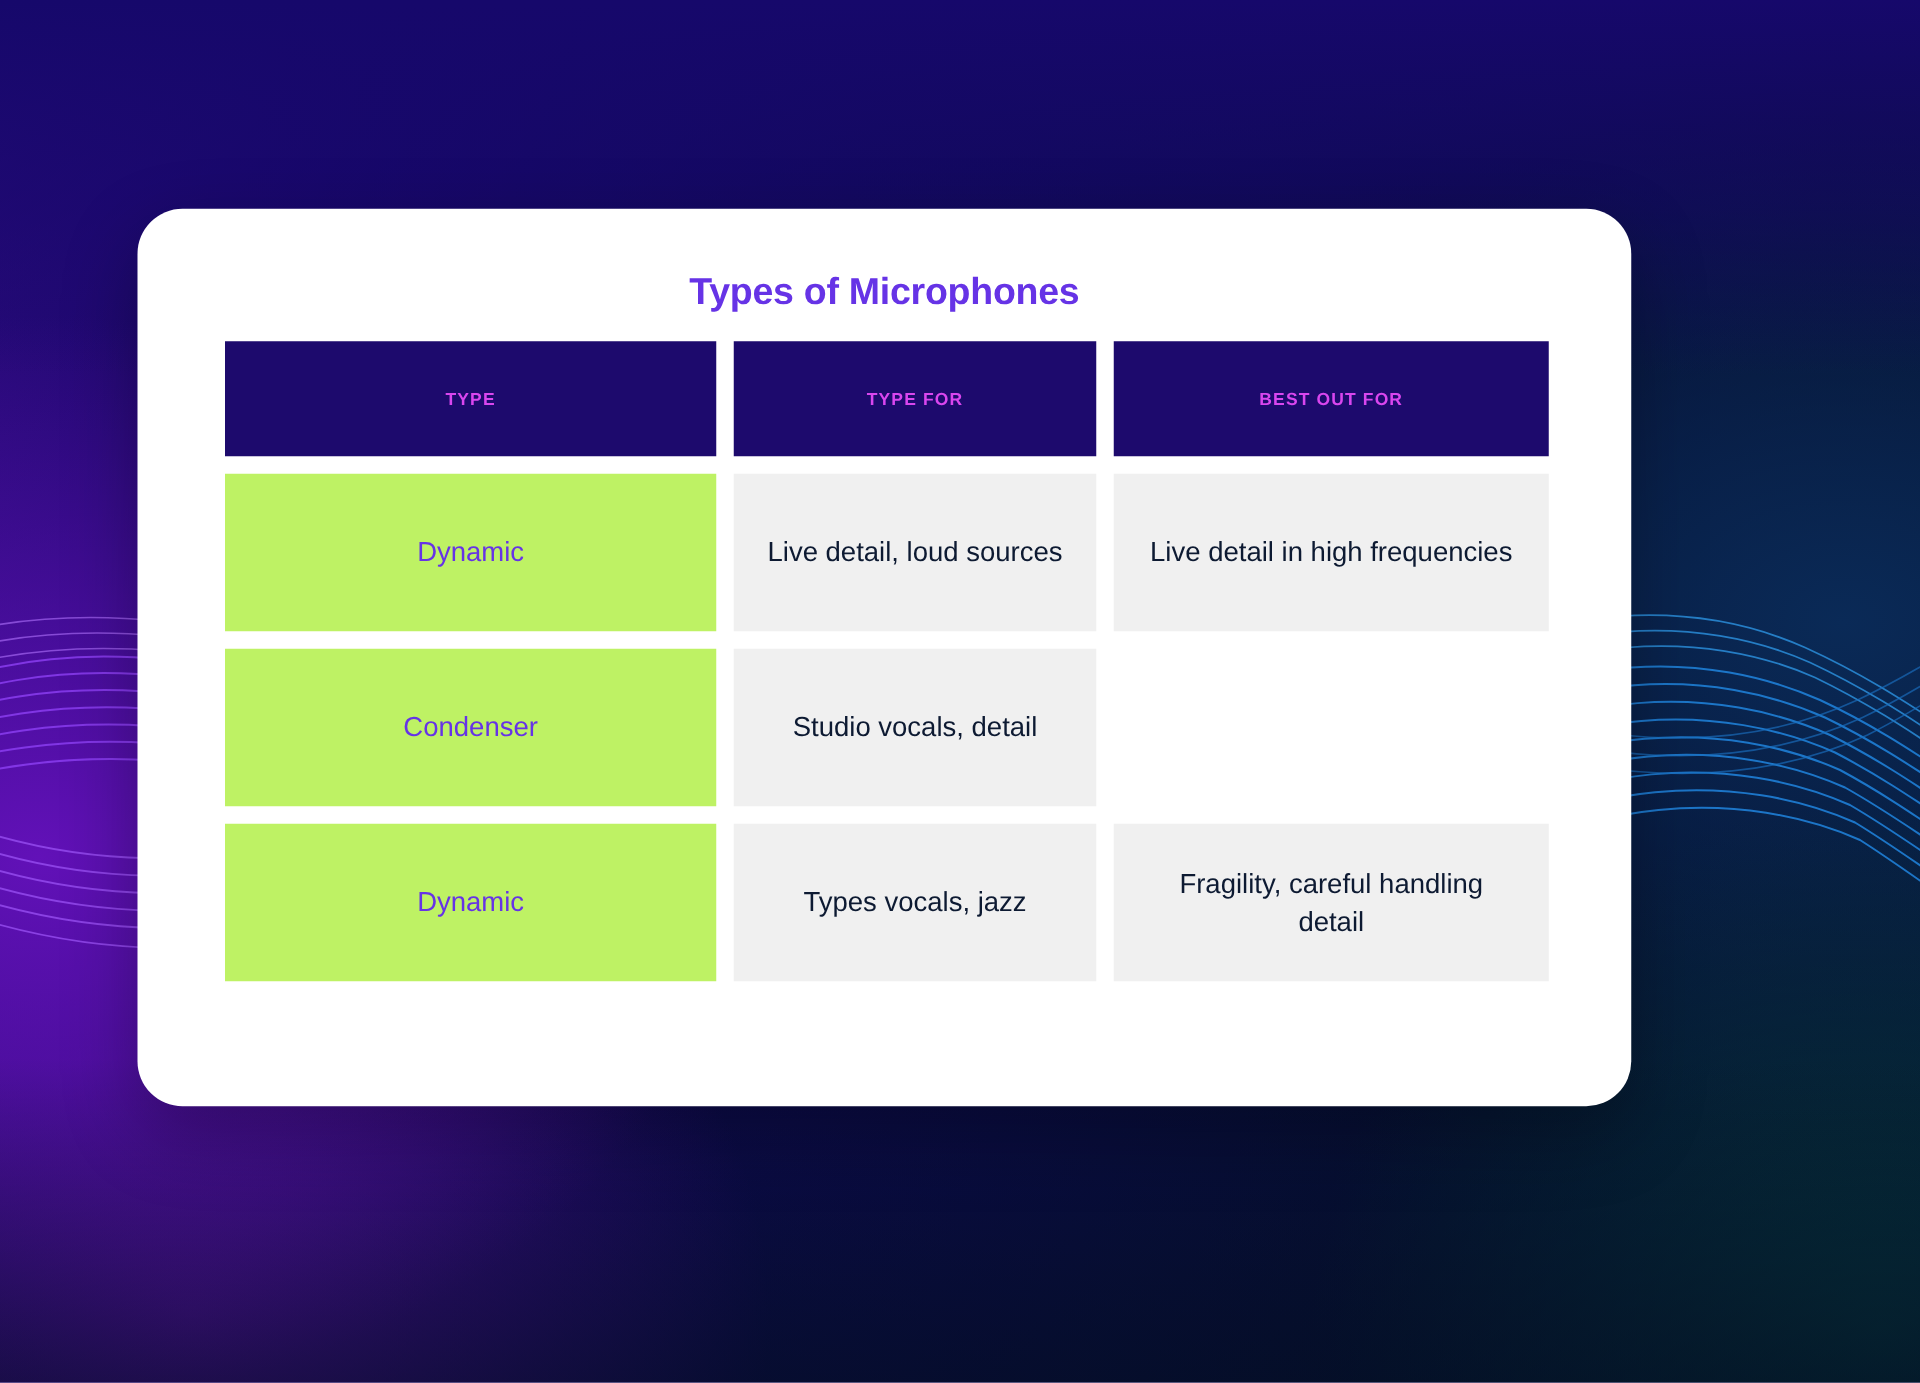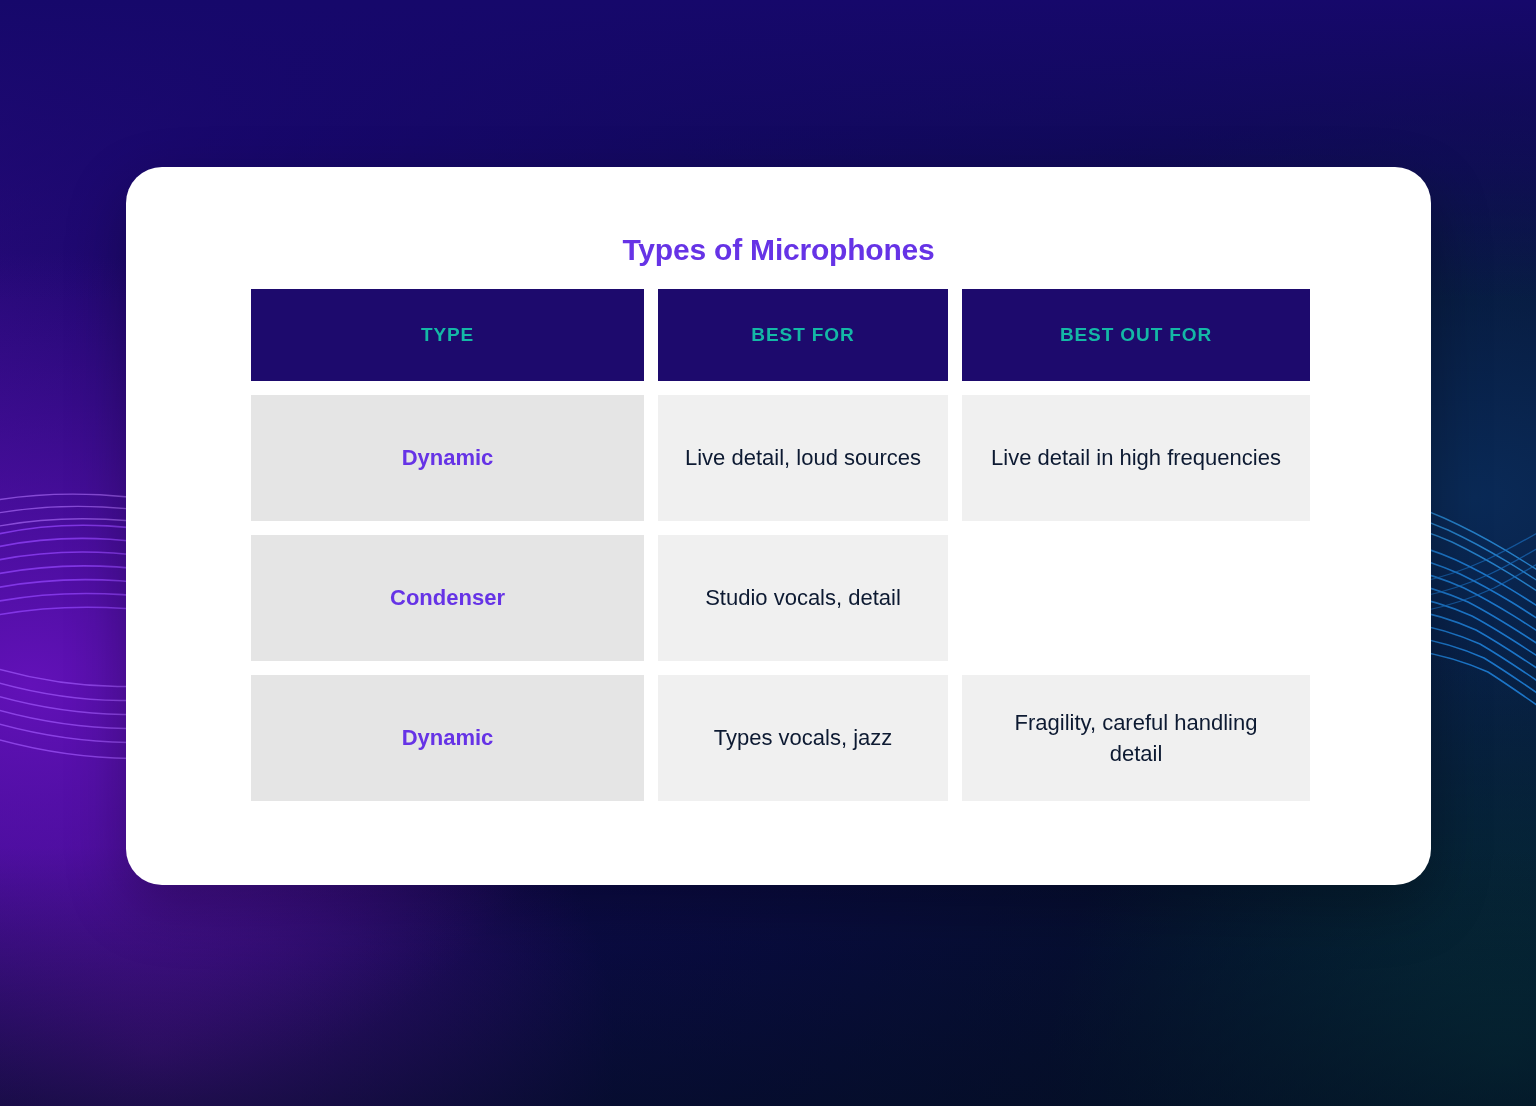--- a/index.html
+++ b/index.html
@@ -46,27 +46,26 @@
   .waves { position:absolute; top:0; bottom:0; }
   .waves.left  { left:-20px;  width:430px; }
   .waves.right { right:-30px; width:380px; }
   .waves svg { width:100%; height:100%; display:block; }
 
   
   .card {
     position:absolute;
     left:110px;
     top:167px;
-    width:1305px;
+    width:1195px;
     height:718px;
     background:#ffffff;
     border-radius:36px;
     box-shadow:0 22px 60px rgba(0,0,0,0.28);
-    padding:66px 0 0 0;
-    margin-left:16px;
+    padding:50px 0 0 0;
   }
 
   .card-title {
     text-align:center;
     font-size:30px;
     font-weight:700;
     letter-spacing:-0.2px;
     color:#6633e6;
     margin-bottom:22px;
   }
@@ -83,42 +82,42 @@
     margin-bottom:14px;
   }
   .trow:last-child { margin-bottom:0; }
 
   .hcell {
     background:#1d0a6d;
     height:92px;
     display:flex;
     align-items:center;
     justify-content:center;
-    color:#14b8a6;
-    font-size:19px;
+    color:#d946ef;
+    font-size:14px;
     font-weight:700;
     letter-spacing:0.9px;
     text-align:center;
     padding:0 14px;
   }
 
   .cell {
     height:126px;
     display:flex;
     align-items:center;
     justify-content:center;
     text-align:center;
     padding:0 26px;
     line-height:1.42;
   }
   .cell.type {
-    background:#e5e5e5;
+    background:#bef264;
     color:#6633e6;
     font-size:22px;
-    font-weight:700;
+    font-weight:400;
   }
   .cell.body {
     background:#f0f0f0;
     color:#0d1a32;
     font-size:22px;
     font-weight:400;
   }
 </style>
 </head>
 <body>
@@ -183,21 +182,21 @@
 </div>
 
 <div class="card">
 
   <div class="card-title">Types of Microphones</div>
 
   <div class="table">
 
     <div class="trow">
       <div class="hcell">TYPE</div>
-      <div class="hcell">BEST FOR</div>
+      <div class="hcell">TYPE FOR</div>
       <div class="hcell">BEST OUT FOR</div>
     </div>
 
     <div class="trow">
       <div class="cell type">Dynamic</div>
       <div class="cell body">Live detail, loud sources</div>
       <div class="cell body">Live detail in high frequencies</div>
     </div>
 
     <div class="trow">

